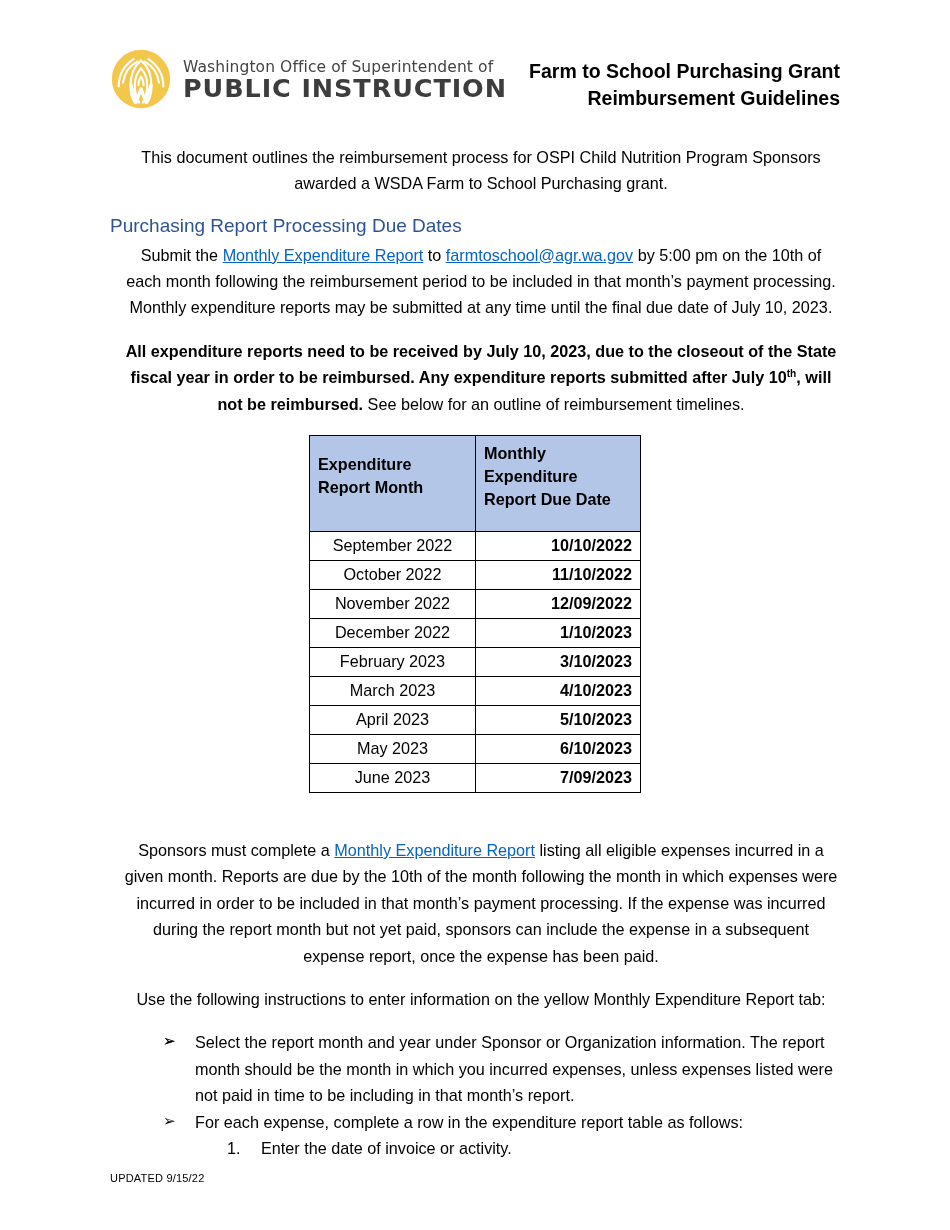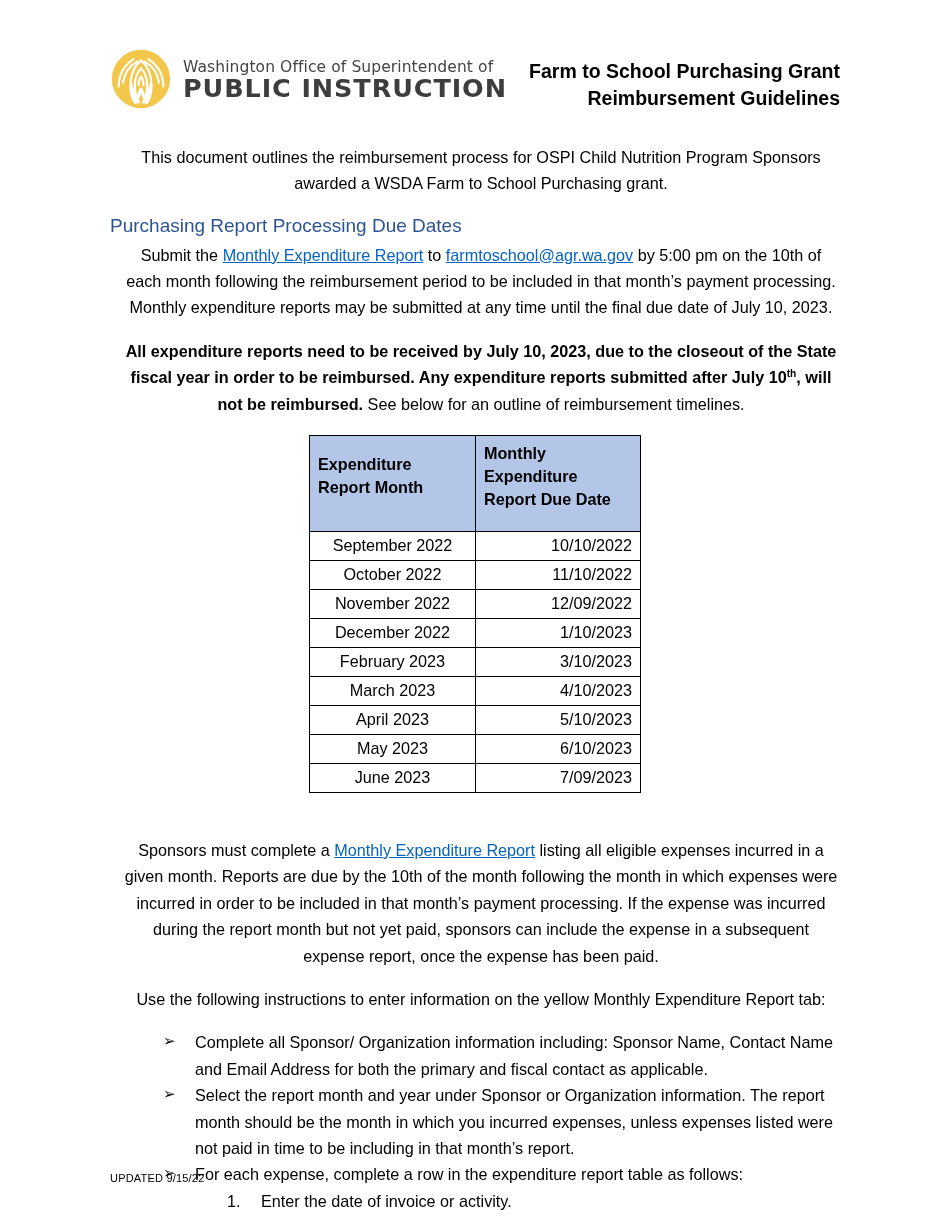--- a/index.html
+++ b/index.html
@@ -120,21 +120,21 @@
   }
   table.due-dates thead th {
     background: #b4c6e7;
     font-weight: bold;
     text-align: left;
     line-height: 1.42;
     padding-top: 6px;
     padding-bottom: 20px;
   }
   table.due-dates td.month { text-align: center; }
-  table.due-dates td.date  { text-align: right; }
+  table.due-dates td.date  { text-align: right; font-weight: bold; }
   table.due-dates col.c1 { width: 166px; }
   table.due-dates col.c2 { width: 165px; }
 
   
   ul.arrow-list {
     list-style: none;
     margin: 8px 0 0 0;
     padding: 0 0 0 53px;
   }
   ul.arrow-list > li {
@@ -288,21 +288,20 @@
     <div style="height:44px"></div>
 
 
     <p class="body-text"><span>Sponsors must complete a </span><a class="doclink" href="#">Monthly Expenditure Report</a><span> listing all eligible expenses incurred in a given month. Reports are due by the 10th of the month following the month in which expenses were incurred in order to be included in that month’s payment processing. If the expense was incurred during the report month but not yet paid, sponsors can include the expense in a subsequent expense report, once the expense has been paid.</span></p>
 
     <p class="body-text">Use the following instructions to enter information on the yellow Monthly Expenditure Report tab:</p>
 
     <ul class="arrow-list">
       <li>
         <span class="arrow-marker">➢</span>
-        <span>Complete all Sponsor/ Organization information including: Sponsor Name, Contact Name and Email Address for both the primary and fiscal contact as applicable.</span>
       </li>
       <li>
         <span class="arrow-marker">➢</span>
         <span>Select the report month and year under Sponsor or Organization information. The report month should be the month in which you incurred expenses, unless expenses listed were not paid in time to be including in that month’s report.</span>
       </li>
       <li>
         <span class="arrow-marker">➢</span>
         <span>For each expense, complete a row in the expenditure report table as follows:</span>
         <ol class="num-list">
           <li>

